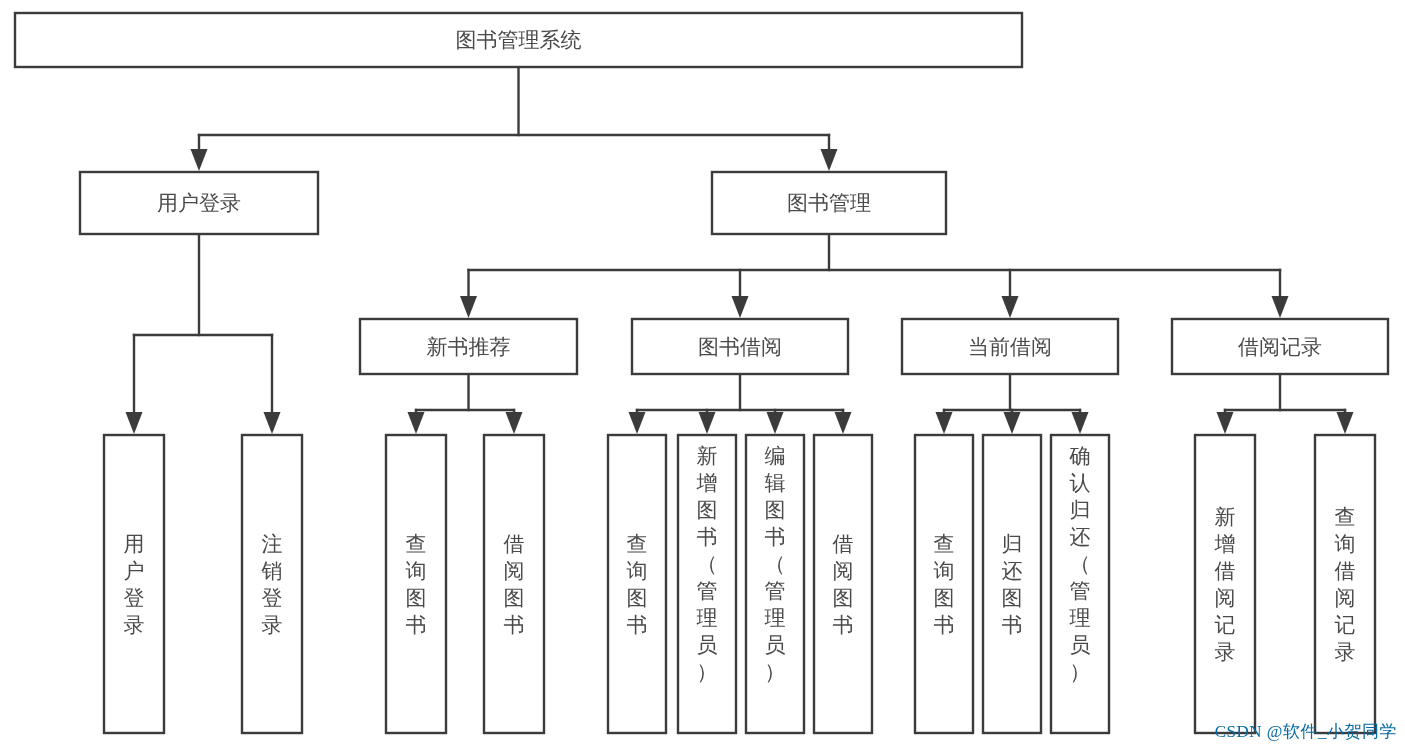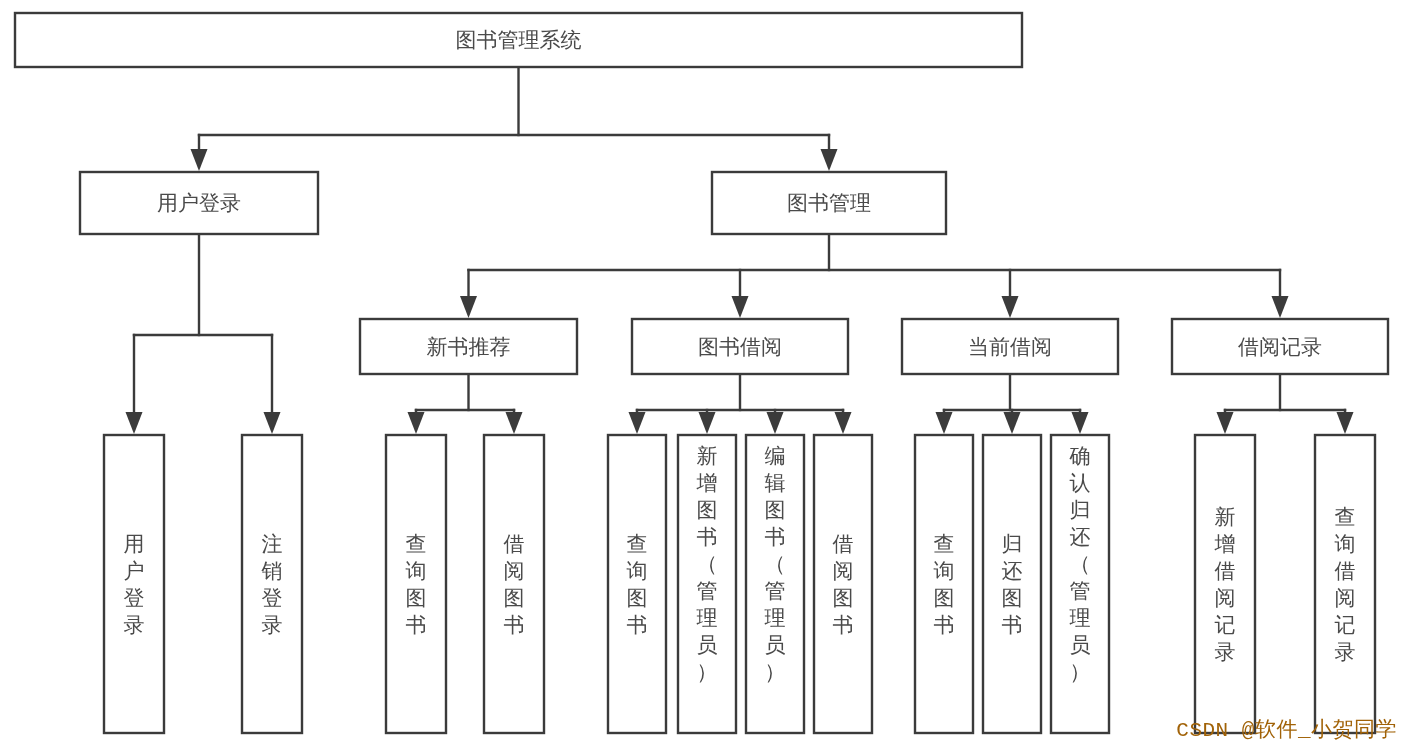--- a/index.html
+++ b/index.html
@@ -23,23 +23,23 @@
   }
   .node-label-vertical{
     fill:#4a4a4a;
     font-family:"DejaVu Sans","Liberation Sans",sans-serif;
     font-size:21px;
     text-anchor:middle;
   }
   .watermark{
     position:absolute;
     right:8px;bottom:4px;
-    color:#a16207;
-    font-size:21px;
-    font-family:Liberation Mono, monospace;
+    color:#0369a1;
+    font-size:17px;
+    font-family:Liberation Serif, serif;
     letter-spacing:0.5px;
     white-space:nowrap;
     pointer-events:none;
   }
 </style>
 </head>
 <body>
 
 <div id="diagram-root">
   <svg id="tree" viewBox="0 0 1405 747" xmlns="http://www.w3.org/2000/svg">

